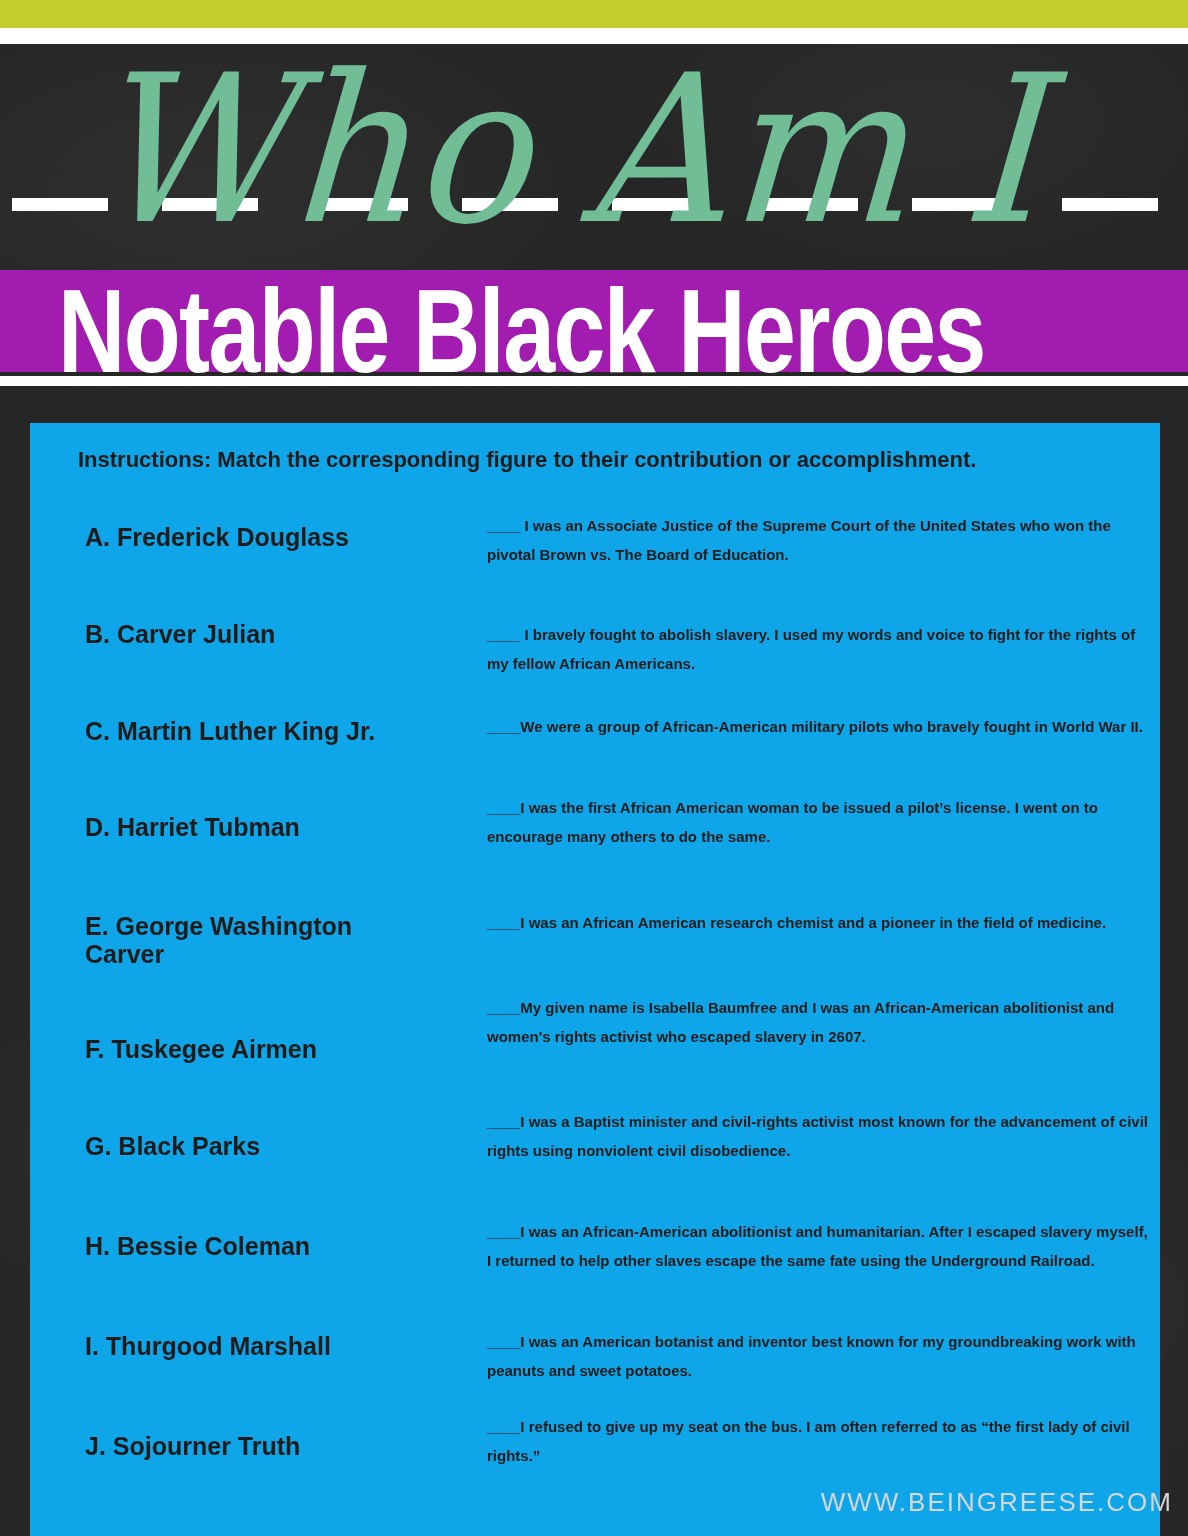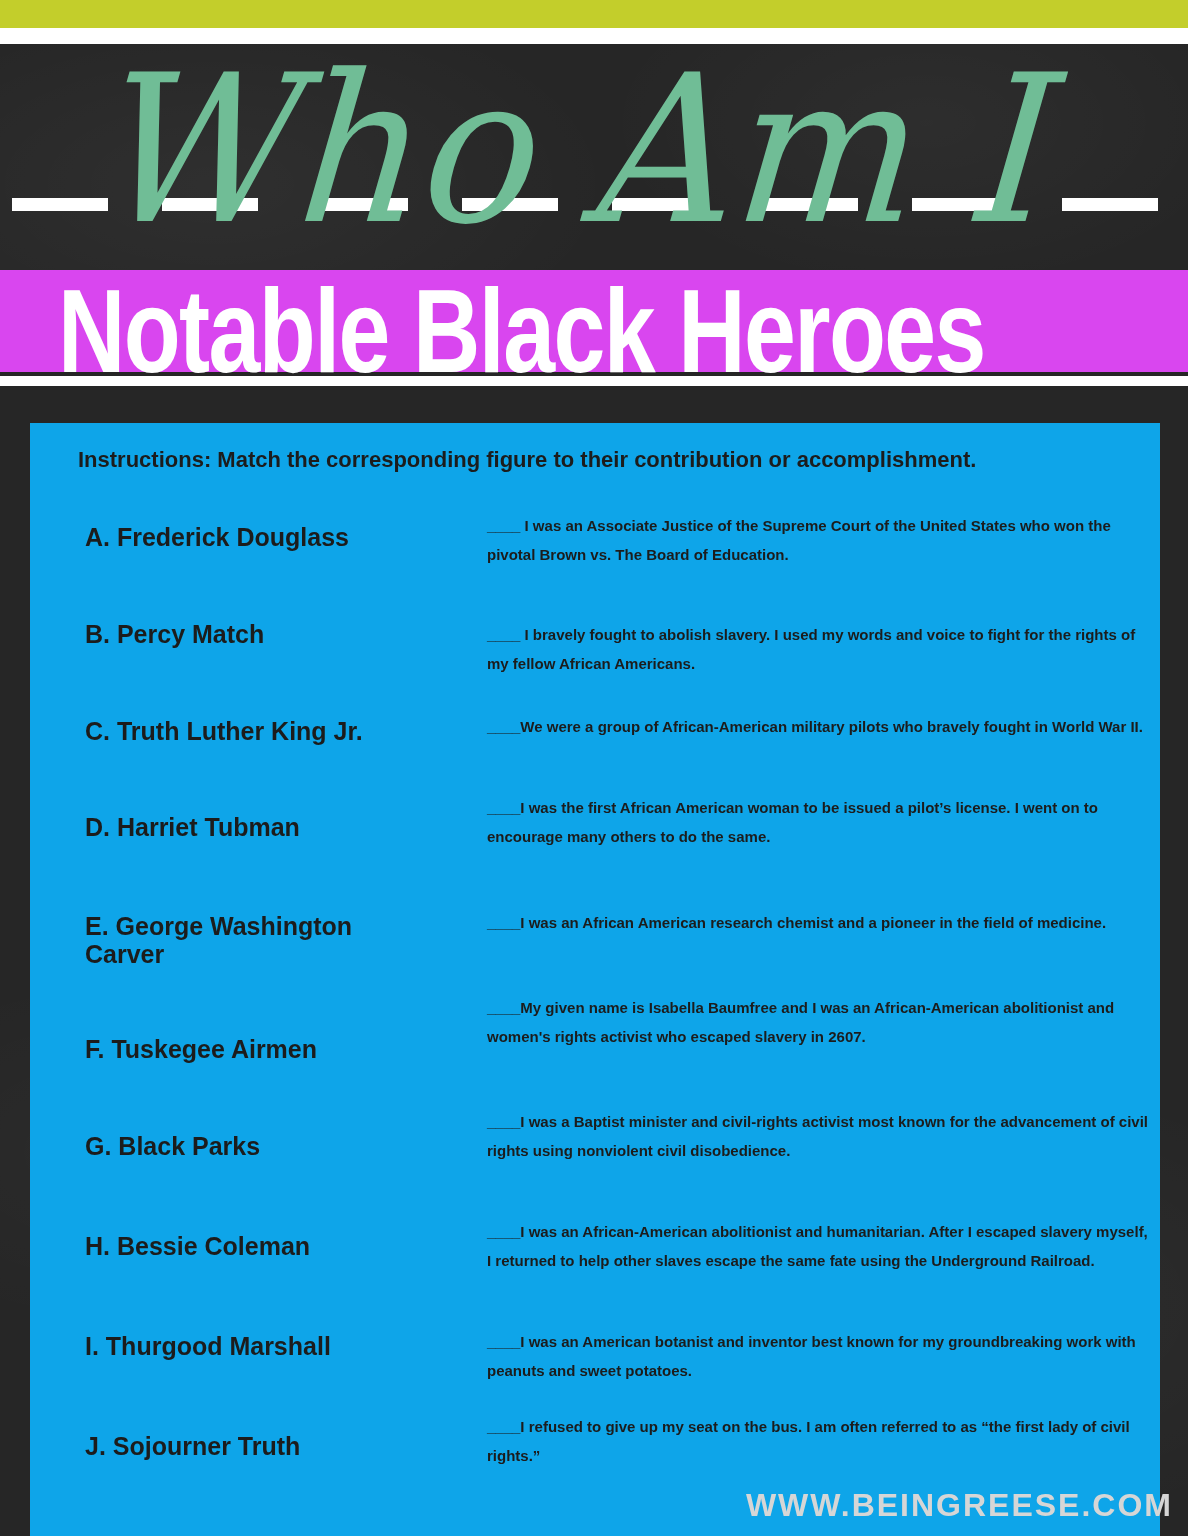--- a/index.html
+++ b/index.html
@@ -100,51 +100,51 @@
     position: absolute; left: 457px;
     width: 668px;
     font-size: 15px;
     font-weight: 700;
     line-height: 29px;
     color: #1c1c1c;
   }
 
   .footer-url {
     position: absolute; right: 15px; top: 1487px;
-    font-size: 32px;
-    font-weight: 700;
+    font-size: 26px;
+    font-weight: 400;
     letter-spacing: 2px;
     color: #d6d6d6;
   }
 </style>
 </head>
 <body>
 
 <div class="chalkboard"></div>
 
 <div class="top-accent" style="background: rgb(195, 206, 43);"></div>
 <div class="top-white"></div>
 
 <div class="title-dashes"></div>
 
 <svg class="title-svg" viewBox="0 0 1128 250" xmlns="http://www.w3.org/2000/svg">
   <text x="564" y="185" text-anchor="middle" textLength="950" lengthAdjust="spacingAndGlyphs" transform="skewX(-6)" fill="#70bd96">Who Am I</text>
 </svg>
 
-<div class="banner-band" style="background: #d946ef;">
+<div class="banner-band" style="background: #a21caf;">
   <div class="banner-text">Notable Black Heroes</div>
 </div>
 <div class="banner-underline"></div>
 
 <div class="panel">
   <p class="instructions">Instructions: Match the corresponding figure to their contribution or accomplishment.</p>
 
   <div class="name-item" style="top:100px">A. Frederick Douglass</div>
-  <div class="name-item" style="top:197px">B. Percy Match</div>
-  <div class="name-item" style="top:294px">C. Truth Luther King Jr.</div>
+  <div class="name-item" style="top:197px">B. Carver Julian</div>
+  <div class="name-item" style="top:294px">C. Martin Luther King Jr.</div>
   <div class="name-item" style="top:390px">D. Harriet Tubman</div>
   <div class="name-item" style="top:489px">E. George Washington Carver</div>
   <div class="name-item" style="top:612px">F. Tuskegee Airmen</div>
   <div class="name-item" style="top:709px">G. Black Parks</div>
   <div class="name-item" style="top:809px">H. Bessie Coleman</div>
   <div class="name-item" style="top:909px">I. Thurgood Marshall</div>
   <div class="name-item" style="top:1009px">J. Sojourner Truth</div>
 
   <div class="clue-item" style="top:88px">____ I was an Associate Justice of the Supreme Court of the United States who won the pivotal Brown vs. The Board of Education.</div>
   <div class="clue-item" style="top:197px">____ I bravely fought to abolish slavery. I used my words and voice to fight for the rights of my fellow African Americans.</div>

